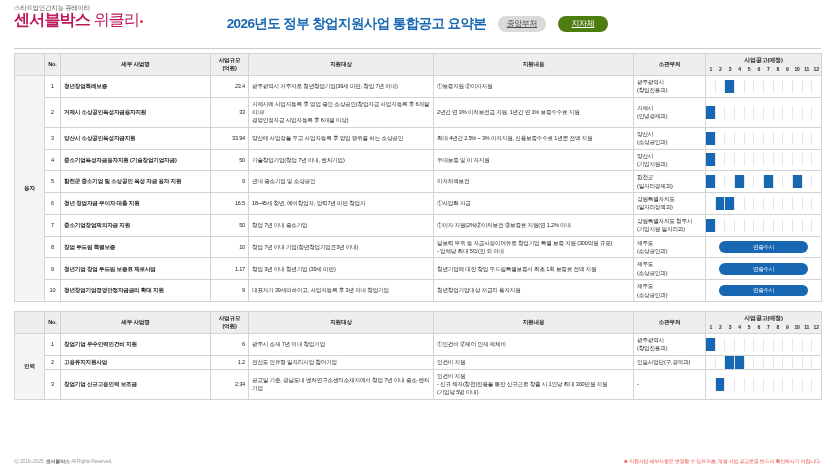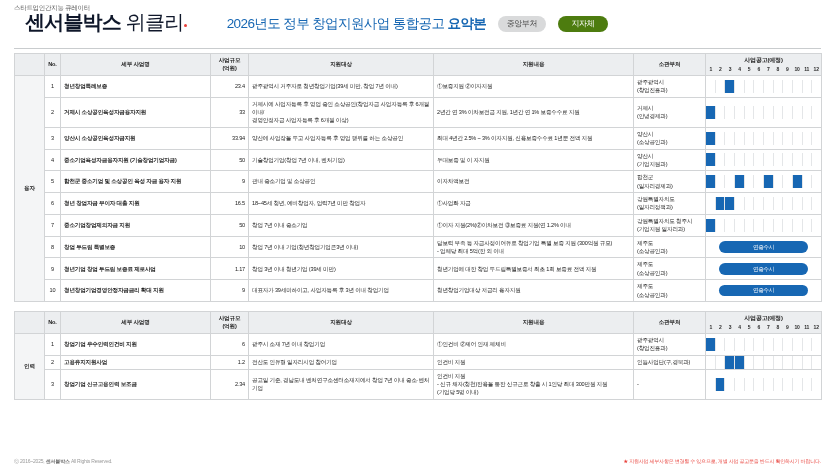--- a/index.html
+++ b/index.html
@@ -22,44 +22,44 @@
     padding: 6px 14px 0 14px;
   }
   .brand {
     position: absolute; left: 14px; top: 5px;
     line-height: 1.05;
   }
   .brand-sup {
     font-size: 6.5px; color: #5a5a5a; letter-spacing: -0.3px;
   }
   .brand-main {
-    font-size: 20px; font-weight: bold; color: #0f172a;
+    font-size: 16px; font-weight: bold; color: #be185d;
     letter-spacing: -0.8px;
-    margin-left: 11px;
   }
   .brand-main .weekly { font-weight: normal; }
   .brand-dot {
     display: inline-block; width: 3px; height: 3px; background: #e8403a;
     border-radius: 50%; margin-left: 1px; vertical-align: 2px;
   }
   .title-wrap {
     position: absolute; left: 0; right: 0; top: 14px;
     text-align: center;
   }
   .title-main {
     display: inline-block; font-size: 13.5px; color: #1767b3; font-weight: bold;
     letter-spacing: -0.6px; vertical-align: middle;
   }
-  .title-main .light { font-weight: normal; }
+  .title-main .light { font-weight: bold; }
   .pill {
     display: inline-block; vertical-align: middle;
     margin-left: 7px;
     border-radius: 9px;
     font-size: 8px; padding: 2.5px 9px 3px 9px;
     letter-spacing: -0.4px;
+    text-decoration: underline;
   }
   .pill-grey { background: #d9dadb; color: #4c4c4c; }
   .pill-blue { background: #4d7c0f; color: #fff; padding-left: 14px; padding-right: 14px; }
   .sensible {
     position: absolute; right: 14px; top: 6px; text-align: right;
   }
   .sensible-sup {
     font-size: 6px; color: #e8403a; letter-spacing: -0.3px;
   }
   .sensible-logo {

